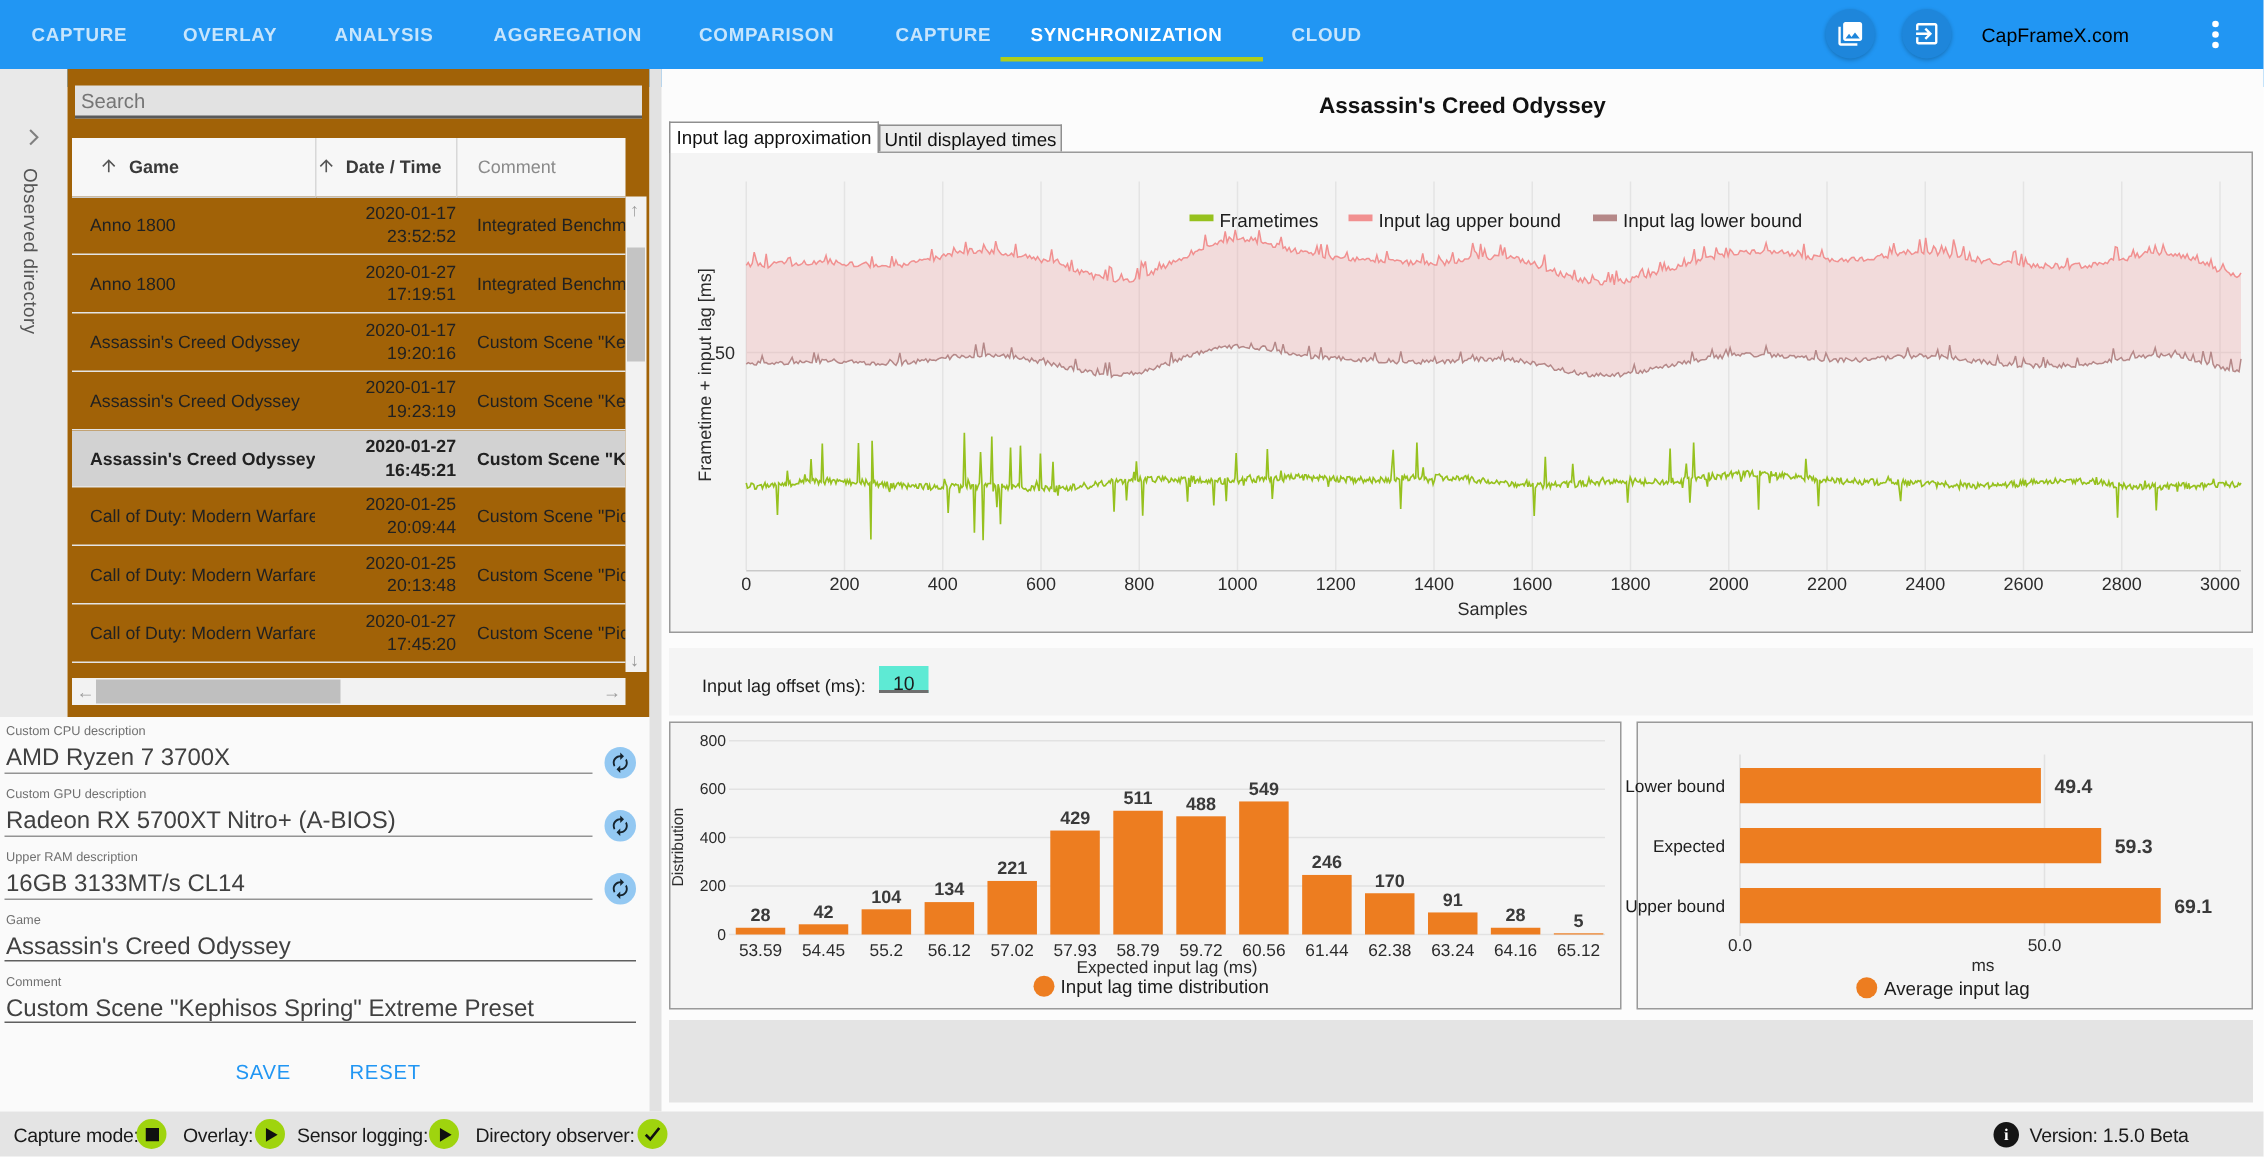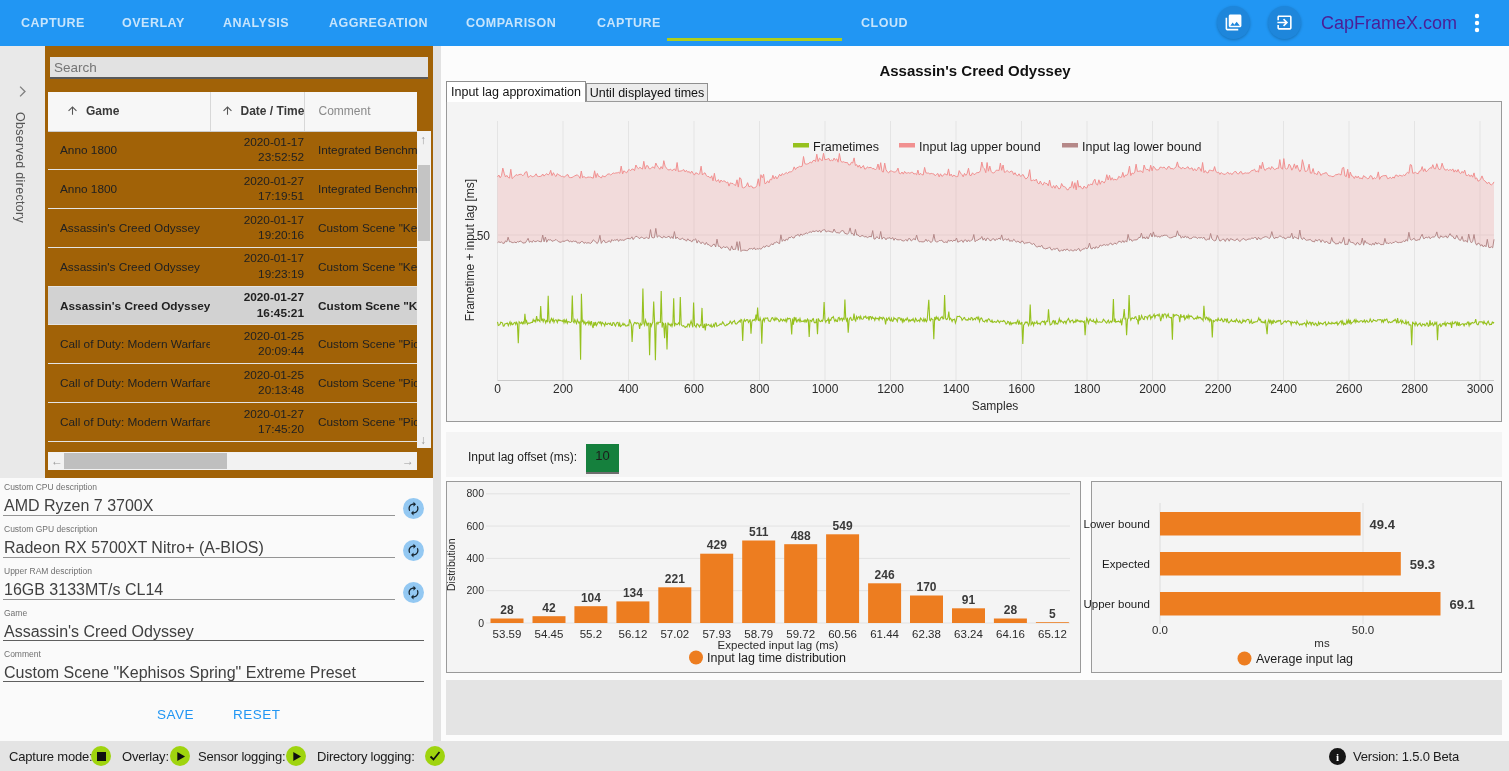--- a/index.html
+++ b/index.html
@@ -2,21 +2,21 @@
 <html><head><meta charset="utf-8">
 <style>
 *{margin:0;padding:0;box-sizing:border-box}
 html,body{width:1509px;height:771px;overflow:hidden;font-family:"Liberation Sans",sans-serif;background:#fff}
 .abs{position:absolute}
 #nav{position:absolute;left:0;top:0;width:1509px;height:58px;background:#2196F3}
 #nav .mi{position:absolute;top:0;height:46px;display:flex;align-items:center;font-size:12.5px;font-weight:bold;letter-spacing:.5px;color:rgba(255,255,255,.75)}
 #nav .mi.act{color:#fff}
 #navul{position:absolute;left:667px;top:38px;width:175px;height:3px;background:#AFCE1D}
 .cbtn{position:absolute;top:6px;width:33px;height:33px;border-radius:50%;background:rgba(13,42,80,.14);box-shadow:0 1px 3px rgba(0,0,0,.25);display:flex;align-items:center;justify-content:center}
-#brand{position:absolute;left:1321px;top:0;height:46px;display:flex;align-items:center;color:#4c1d95;font-size:18px}
+#brand{position:absolute;left:1321px;top:0;height:46px;display:flex;align-items:center;color:#000000;font-size:13px}
 #rail{position:absolute;left:0;top:46px;width:45px;height:432px;background:#e9e9e9}
 #rail .vt{position:absolute;left:13px;top:66px;writing-mode:vertical-rl;font-size:12.5px;color:#555;letter-spacing:.3px}
 #lpanel{position:absolute;left:45px;top:46px;width:388px;height:432px;background:#a16207}
 #search{position:absolute;left:5px;top:11px;width:378px;height:22px;background:#e2e2e2;border-bottom:2px solid #5a5a5a;color:#757575;font-size:13.5px;padding:3px 4px}
 #grid{position:absolute;left:3px;top:46px;width:369px}
 #grid table{border-collapse:collapse;width:100%;table-layout:fixed;font-size:11.8px;color:#212121}
 #grid th{height:39px;font-weight:bold;color:#3a3a3a;background:#f7f7f7;border-bottom:1px solid #ccc;font-size:12px;text-align:left;white-space:nowrap}
 #grid th.c2{border-left:1px solid #d8d8d8;border-right:1px solid #d8d8d8}
 #grid th .hup{vertical-align:-2px;margin:0 7px 0 0}
 #grid td{height:38.8px;border-bottom:1px solid #e4e4e4;overflow:hidden;white-space:nowrap}
@@ -37,40 +37,41 @@
 .rbtn{position:absolute;width:21px;height:21px;border-radius:50%;background:#93c8f2;display:flex;align-items:center;justify-content:center}
 .btnt{position:absolute;color:#2196F3;font-weight:normal;font-size:13.5px;letter-spacing:.5px}
 #rpanel{position:absolute;left:441px;top:46px;width:1068px;height:695px;background:#fcfcfc}
 #rtitle{position:absolute;left:441px;top:62px;width:1068px;text-align:center;font-size:15px;font-weight:bold;color:#111}
 .tab{position:absolute;font-size:12.5px;color:#111;display:flex;align-items:center;justify-content:center;white-space:nowrap}
 #tab1{left:446px;top:81px;width:140px;height:21px;background:#fff;border:1px solid #8f8f8f;border-bottom:none;z-index:2}
 #tab2{left:586px;top:83px;width:122px;height:19px;background:#ececec;border:1px solid #8f8f8f;border-bottom:none}
 .box{position:absolute;background:#f4f4f4;border:1px solid #9a9a9a}
 #offrow{position:absolute;left:446px;top:432px;width:1056px;height:45px;background:#f4f4f4}
 #offlab{position:absolute;left:468px;top:450px;font-size:12px;color:#1c1c1c}
-#offbox{position:absolute;left:586px;top:444px;width:33px;height:30px;background:#15803d;border-bottom:2px solid #6e6e6e;text-align:center;font-size:13px;color:#1c1c1c;line-height:23px}
+#offbox{position:absolute;left:586px;top:444px;width:33px;height:18px;background:#5eead4;border-bottom:2px solid #6e6e6e;text-align:center;font-size:13px;color:#1c1c1c;line-height:23px}
 #strip{position:absolute;left:446px;top:680px;width:1056px;height:55px;background:#e4e4e4}
 #status{position:absolute;left:0;top:741px;width:1509px;height:30px;background:#e4e4e4;font-size:13px;color:#1a1a1a;letter-spacing:-.2px}
 #status .txt{position:absolute;top:8px}
 .sic{position:absolute;top:5px;width:20px;height:20px;border-radius:50%;background:#9FD40E;display:flex;align-items:center;justify-content:center}
 .axl{font-size:12px;fill:#2b2b2b;font-family:"Liberation Sans",sans-serif}
 .alab{font-size:11.5px;fill:#2b2b2b;font-family:"Liberation Sans",sans-serif}
 .yt{font-size:10.5px;fill:#2b2b2b;font-family:"Liberation Sans",sans-serif}
 .blab{font-size:11.5px;fill:#1c1c1c;font-family:"Liberation Sans",sans-serif}
 .leg{font-size:12.5px;fill:#1c1c1c;font-family:"Liberation Sans",sans-serif}
 .bval{font-size:12px;font-weight:bold;fill:#3a3a3a;font-family:"Liberation Sans",sans-serif}
 </style></head>
 <body>
 <div id="nav">
  <div class="mi" style="left:21px">CAPTURE</div>
     <div class="mi" style="left:122px">OVERLAY</div>
     <div class="mi" style="left:223px">ANALYSIS</div>
     <div class="mi" style="left:329px">AGGREGATION</div>
     <div class="mi" style="left:466px">COMPARISON</div>
     <div class="mi" style="left:597px">CAPTURE</div>
+    <div class="mi act" style="left:687px">SYNCHRONIZATION</div>
     <div class="mi" style="left:861px">CLOUD</div>
  <div id="navul"></div>
  <div class="cbtn" style="left:1217px">
   <svg width="19" height="19" viewBox="0 0 24 24" fill="#fff">
         <path d="M22 16V4c0-1.1-.9-2-2-2H8c-1.1 0-2 .9-2 2v12c0 1.1.9 2 2 2h12c1.1 0 2-.9 2-2zm-11-4 2.03 2.71L16 11l4 5H8l3-4zM2 6v14c0 1.1.9 2 2 2h14v-2H4V6H2z"></path>
       </svg>
  </div>
  <div class="cbtn" style="left:1268px">
   <svg width="19" height="19" viewBox="0 0 24 24" fill="#fff">
         <path d="M10.09 15.59 11.5 17l5-5-5-5-1.41 1.41L12.67 11H3v2h9.67l-2.58 2.59zM19 3H5c-1.11 0-2 .9-2 2v4h2V5h14v14H5v-4H3v4c0 1.1.89 2 2 2h14c1.1 0 2-.9 2-2V5c0-1.1-.9-2-2-2z"></path>
@@ -92,21 +93,21 @@
 </div>
 <div id="lpanel">
  <div id="search">Search</div>
  <div id="grid">
       <table>
   <tbody>
           <tr>
             <th class="c1" style="width:162px;padding-left:18px"><svg class="hup" width="13" height="13" viewBox="0 0 24 24" fill="#555">
                 <path d="M4 12l1.41 1.41L11 7.83V20h2V7.83l5.58 5.59L20 12l-8-8-8 8z"></path>
               </svg>Game</th>
-            <th class="c2" style="width:94px;padding-left:10px"><svg class="hup" width="13" height="13" viewBox="0 0 24 24" fill="#555">
+            <th class="c2" style="width:94px;"><svg class="hup" width="13" height="13" viewBox="0 0 24 24" fill="#555">
                 <path d="M4 12l1.41 1.41L11 7.83V20h2V7.83l5.58 5.59L20 12l-8-8-8 8z"></path>
               </svg>Date / Time</th>
             <th class="c3" style="padding-left:14px;color:#8a8a8a;font-weight:normal">Comment</th>
           </tr>
   <tr>
             <td class="cg">Anno 1800</td>
             <td class="cd">2020-01-17<br>23:52:52</td>
             <td class="cc">Integrated Benchm</td>
           </tr>
 <tr>
@@ -344,21 +345,21 @@
       <svg width="11" height="11" viewBox="0 0 12 12">
         <path d="M2.5 1 L11 6 L2.5 11 Z" fill="#101010"></path>
       </svg>
     </div>
  <div class="txt" style="left:198px">Sensor logging:</div>
  <div class="sic" style="left:286px">
       <svg width="11" height="11" viewBox="0 0 12 12">
         <path d="M2.5 1 L11 6 L2.5 11 Z" fill="#101010"></path>
       </svg>
     </div>
- <div class="txt" style="left:317px">Directory logging:</div>
+ <div class="txt" style="left:317px">Directory observer:</div>
  <div class="sic" style="left:425px">
       <svg width="14" height="14" viewBox="0 0 14 14">
         <path d="M2.5 7.5 L5.5 10.5 L11.5 3" fill="none" stroke="#101010" stroke-width="1.8"></path>
       </svg>
     </div>
  <div class="sic" style="left:1329px;background:#151515;width:17px;height:17px;top:7px">
       <span style="color:#fff;font-size:11px;font-weight:bold;font-family:'Liberation Serif',serif">i</span>
     </div>
  <div class="txt" style="left:1353px">Version: 1.5.0 Beta</div>
 </div>

